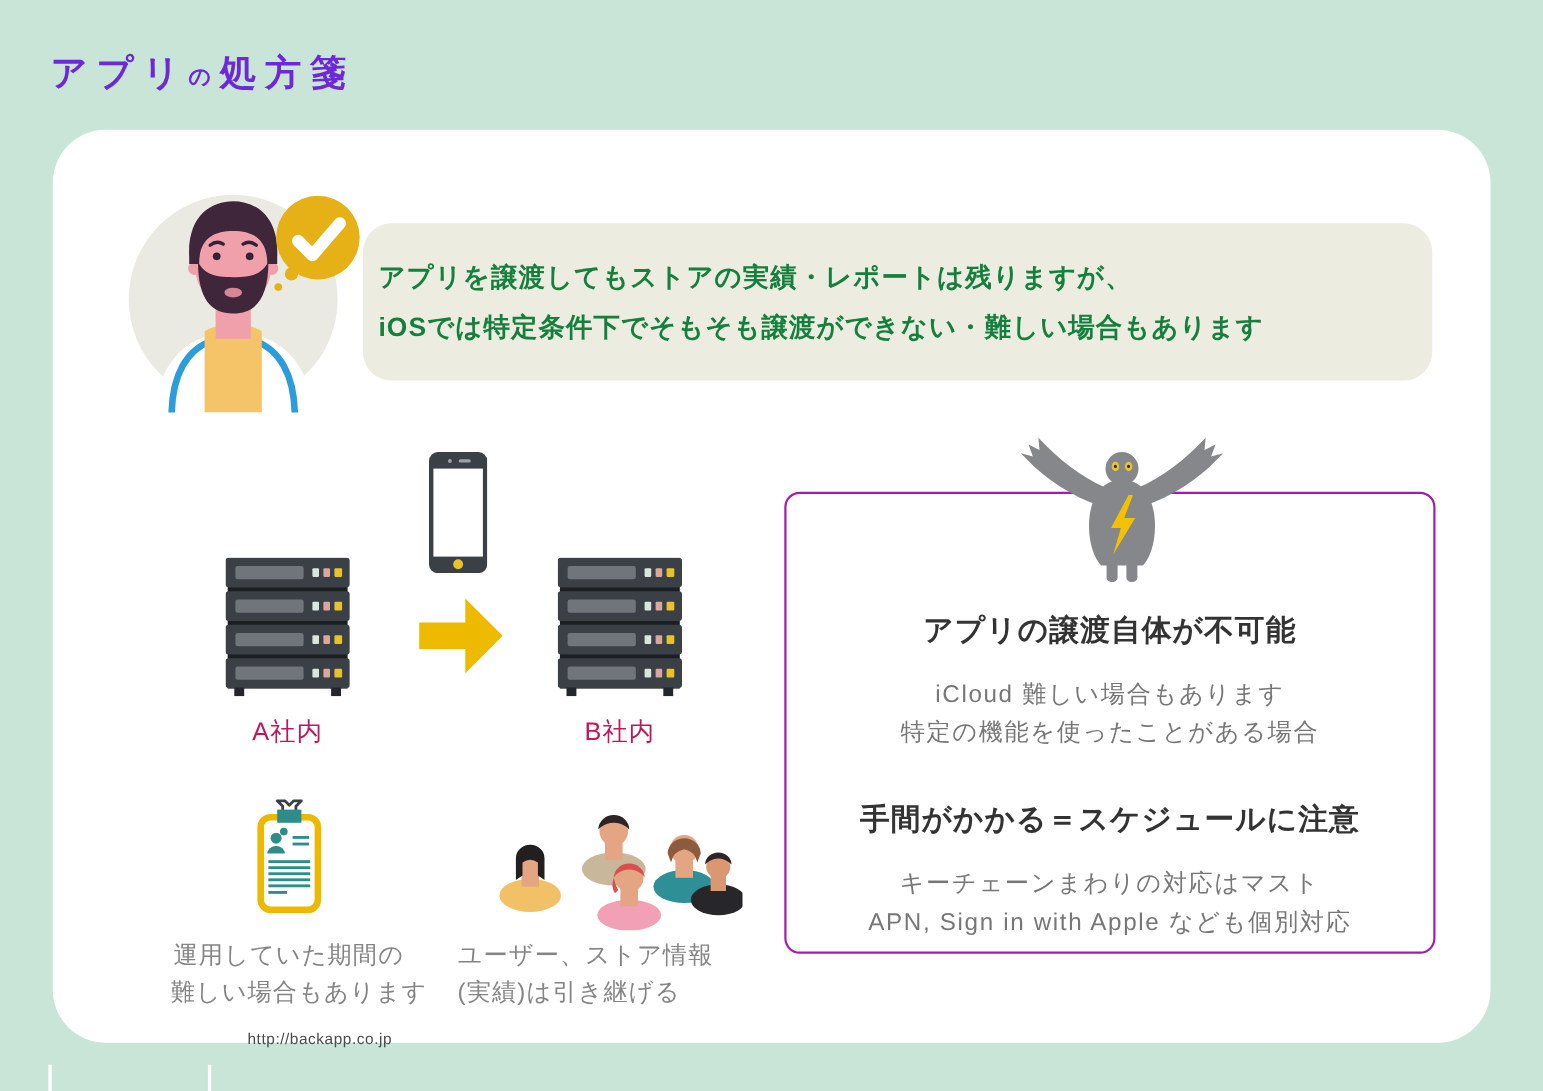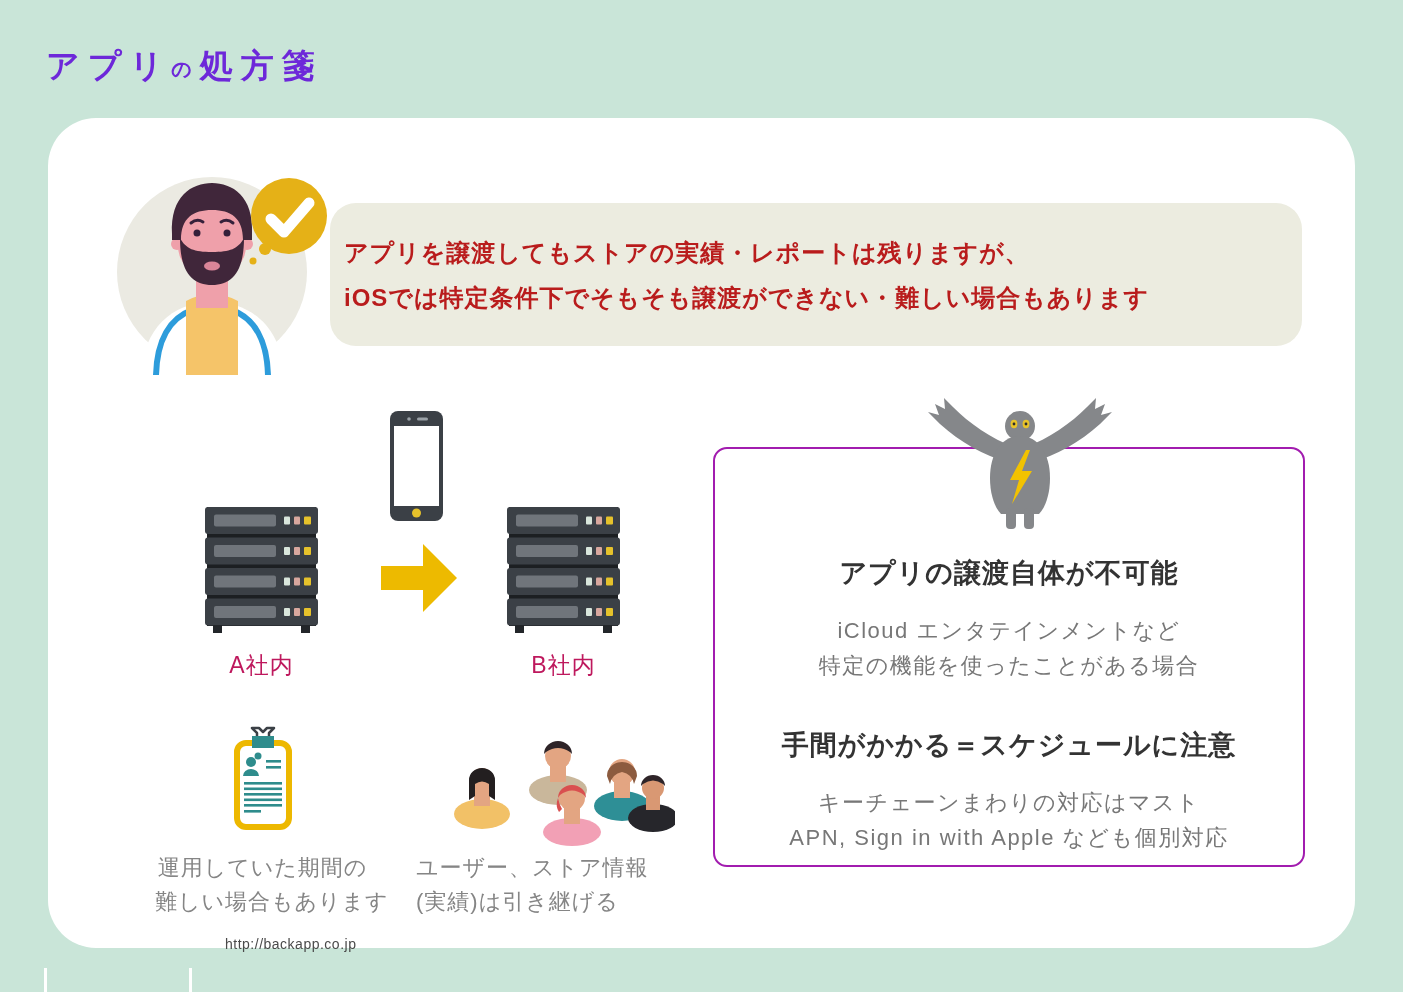--- a/index.html
+++ b/index.html
@@ -8,21 +8,21 @@
   .page { position:absolute; inset:0; }
 
   .page-title { position:absolute; left:46px; top:44px; color:#6d28d9; font-weight:bold; font-size:33px; letter-spacing:8px; display:flex; align-items:center; }
   .page-title .small { font-size:20px; padding-top:6px; }
 
   .card { position:absolute; left:48px; top:118px; width:1307px; height:830px; background:#FFFFFF; border-radius:48px; }
 
   .illo { position:absolute; }
 
   .message-box { position:absolute; left:330px; top:203px; width:972px; height:143px; background:#ECECE0; border-radius:26px; padding:27px 20px 0 14px; }
-  .message-box .line { font-size:24px; font-weight:bold; color:#b91c1c; line-height:45px; letter-spacing:1px; white-space:nowrap; }
+  .message-box .line { font-size:24px; font-weight:bold; color:#15803d; line-height:45px; letter-spacing:1px; white-space:nowrap; }
 
   .server-label { position:absolute; width:113px; text-align:center; font-size:23px; color:#be185d; letter-spacing:1px; top:650px; }
 
   .warning-box { position:absolute; left:713px; top:447px; width:592px; height:420px; background:#FFFFFF; border:2px solid #a21caf; border-radius:14px; padding-top:106px; text-align:center; }
   .warning-heading { font-size:27px; font-weight:bold; color:#333333; letter-spacing:1px; margin-bottom:22px; white-space:nowrap; }
   .warning-body { font-size:22px; color:#777777; line-height:35px; letter-spacing:1.5px; white-space:nowrap; }
   .warning-gap { height:44px; }
 
   .note-caption { position:absolute; font-size:22px; color:#858585; line-height:34px; letter-spacing:1px; white-space:nowrap; }
   .note-caption.center { text-align:center; }
@@ -158,21 +158,21 @@
     </g>
     <rect x="8" y="118" width="9" height="8" fill="#23262A"></rect>
     <rect x="96" y="118" width="9" height="8" fill="#23262A"></rect>
   </svg>
 
   <div class="server-label" style="left:205px;">A社内</div>
   <div class="server-label" style="left:507px;">B社内</div>
 
   <div class="warning-box">
     <div class="warning-heading">アプリの譲渡自体が不可能</div>
-    <div class="warning-body">iCloud エンタテインメントなど</div>
+    <div class="warning-body">iCloud 難しい場合もあります</div>
     <div class="warning-body">特定の機能を使ったことがある場合</div>
     <div class="warning-gap"></div>
     <div class="warning-heading">手間がかかる＝スケジュールに注意</div>
     <div class="warning-body">キーチェーンまわりの対応はマスト</div>
     <div class="warning-body">APN, Sign in with Apple なども個別対応</div>
   </div>
 
   <svg class="illo" style="left:920px; top:398px;" width="200" height="135" viewBox="0 0 200 135">
 
     <path d="M88,64 C64,58 40,44 20,26 L8,14 l11,3 -4,-11 10,5 -1,-11 9,9 c16,16 38,32 62,40 z" fill="#85878A"></path>

